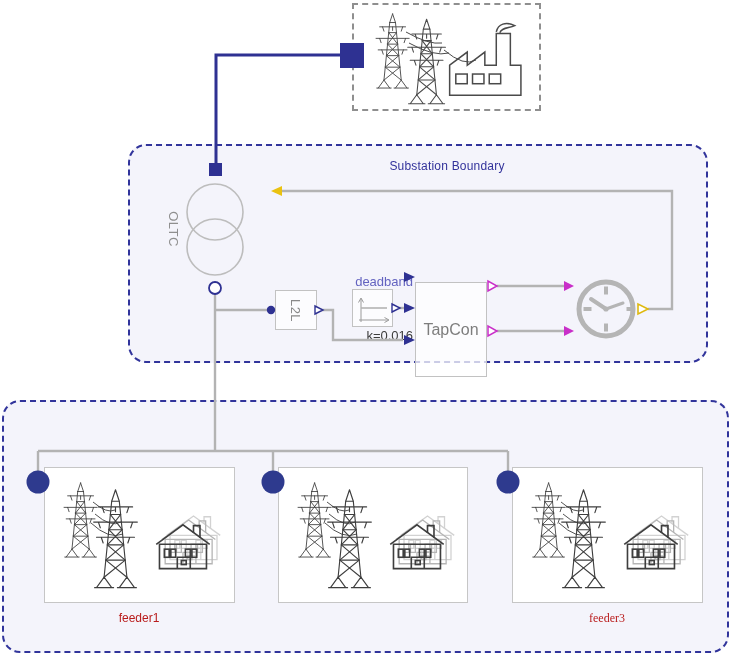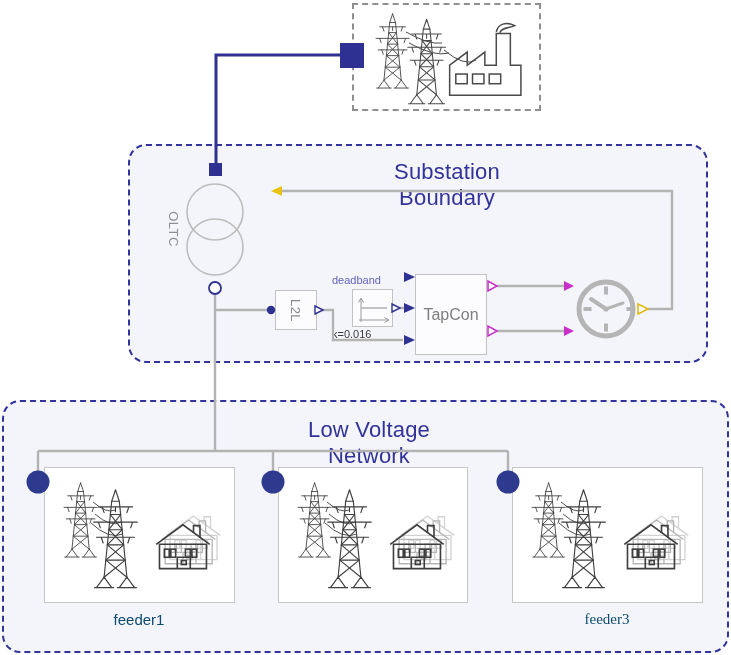--- a/index.html
+++ b/index.html
@@ -5,44 +5,44 @@
   html,body{margin:0;padding:0;background:#ffffff;}
   .canvas{
     position:relative;width:731px;height:655px;overflow:hidden;
     font-family:"Liberation Sans", sans-serif;background:#ffffff;
   }
   .region{
     position:absolute;background:#f4f4fb;border:2px dashed #31349b;border-radius:18px;
     box-sizing:border-box;
   }
   .region-title{
-    position:absolute;font-size:22px;color:#32329b;text-align:center;letter-spacing:.2px;
+    position:absolute;font-size:12px;color:#32329b;text-align:center;letter-spacing:.2px;
   }
   .dashed-box{
     position:absolute;background:#ffffff;border:2px dashed #8f8f8f;box-sizing:border-box;
   }
   .block{
     position:absolute;background:rgba(255,255,255,.75);border:1.5px solid #c2c2c2;
     box-sizing:border-box;display:flex;align-items:center;justify-content:center;
   }
   .rot90{transform:rotate(90deg);white-space:nowrap;}
   .block-label-gray{color:#8a8a8a;font-size:13px;letter-spacing:.5px;}
   .tapcon-label{color:#7d7d7d;font-size:16px;}
   .oltc-label{
     position:absolute;left:153px;top:221px;width:40px;height:16px;text-align:center;
     color:#8f8f8f;font-size:13px;letter-spacing:.5px;transform:rotate(90deg);
   }
-  .mini-label{position:absolute;font-size:11px;text-align:left;}
+  .mini-label{position:absolute;font-size:13px;text-align:right;}
   .deadband-name{color:#6363c0;}
   .deadband-param{color:#3c3c3c;}
   .feeder-box{
     position:absolute;background:#ffffff;border:1.5px solid #c6c6c6;box-sizing:border-box;
   }
   .feeder-label{
-    position:absolute;font-size:15px;color:#0c4a6e;text-align:center;width:120px;
+    position:absolute;font-size:12px;color:#b91c1c;text-align:center;width:120px;
   }
   svg.overlay{position:absolute;left:0;top:0;pointer-events:none;}
   .z1{z-index:1}.z2{z-index:2}.z3{z-index:3}.z5{z-index:5}
 </style>
 </head>
 <body>
 
 <div class="canvas">
 
   <svg width="0" height="0" style="position:absolute">
@@ -90,41 +90,40 @@
       <g stroke="#4a4a4a" stroke-width="1.7" transform="translate(93,18) scale(0.88)">
         <use href="#factory"></use>
       </g>
     </svg>
   </div>
 
   <div class="region z1" style="left:128px;top:144px;width:580px;height:219px;"></div>
   <div class="region-title z2" style="left:347px;top:159px;width:200px;">Substation Boundary</div>
 
   <div class="region z1" style="left:2px;top:400px;width:727px;height:253px;"></div>
-  <div class="region-title z2" style="left:269px;top:417px;width:200px;">Low Voltage Network</div>
 
   <div class="oltc-label z3">OLTC</div>
 
   <div class="block z3" style="left:275px;top:290px;width:42px;height:40px;">
     <span class="rot90 block-label-gray">L2L</span>
   </div>
 
   <div class="mini-label deadband-name z3" style="left:332px;top:274px;width:81px;">deadband</div>
   <div class="block z3" style="left:352px;top:289px;width:41px;height:38px;">
     <svg width="38" height="35" viewBox="0 0 38 35">
       <g stroke="#9a9a9a" stroke-width="1" fill="none">
         <path d="M7,31 L7,8 M4.5,11.5 L7,7 L9.5,11.5"></path>
         <path d="M5,29 L34,29 M30.5,26.5 L35,29 L30.5,31.5"></path>
       </g>
       <path d="M7,17 L33,17" stroke="#b3b3b3" stroke-width="1.6" fill="none"></path>
     </svg>
   </div>
   <div class="mini-label deadband-param z3" style="left:332px;top:328px;width:81px;">k=0.016</div>
 
-  <div class="block z3" style="left:415px;top:274px;width:72px;height:81px;align-items:center;">
+  <div class="block z3" style="left:415px;top:282px;width:72px;height:95px;align-items:center;">
     <span class="tapcon-label">TapCon</span>
   </div>
 
   <div class="feeder-box z2" style="left:44px;top:467px;width:191px;height:136px;">
     <svg width="188" height="133" viewBox="0 0 188 133">
       <g stroke="#3e3e3e" stroke-width="1.2" fill="none">
         <use href="#pylon" transform="translate(14,12) scale(0.72)"></use>
         <use href="#pylon" transform="translate(42,18) scale(0.95)"></use>
         <path d="M48,34 Q62,46 70,42 M50,46 Q66,60 76,54 M46,55 Q64,72 78,66" stroke-width="0.9"></path>
       </g>

